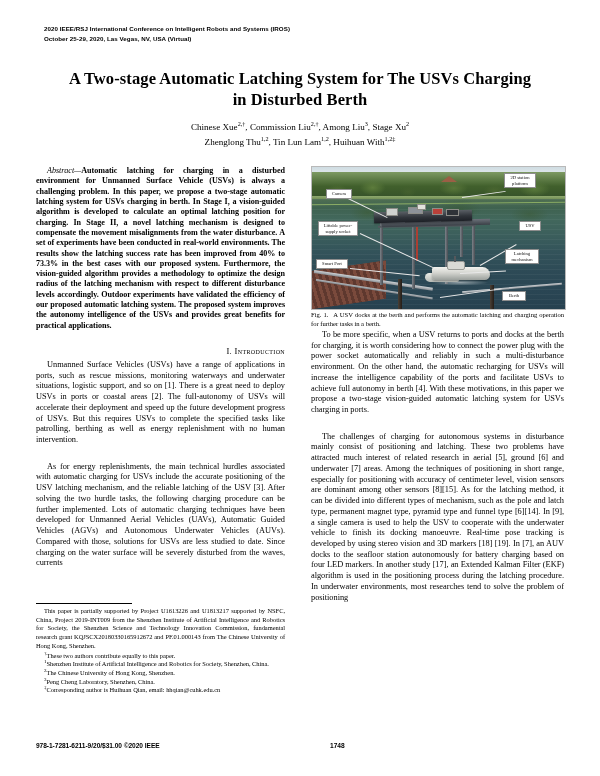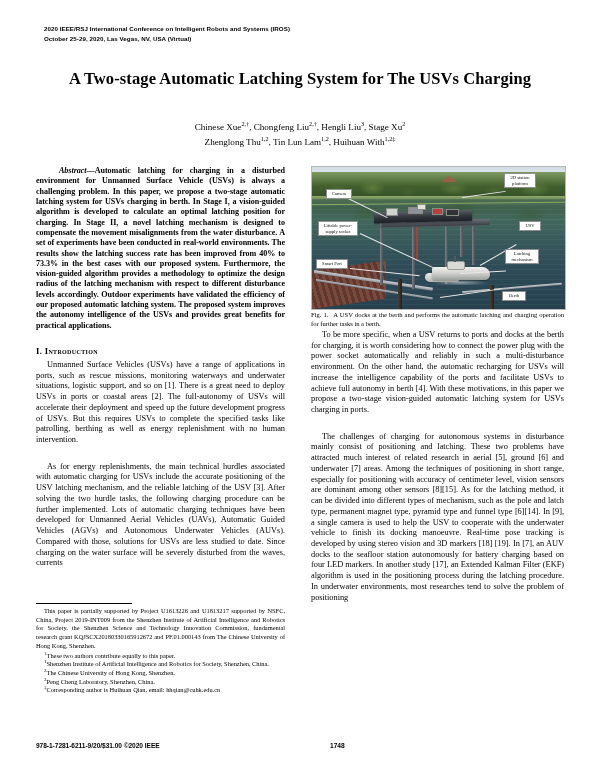--- a/index.html
+++ b/index.html
@@ -83,31 +83,29 @@
     font-size: 8.1px;
     line-height: 1.275;
     text-align: justify;
     font-weight: bold;
     text-indent: 11px;
     margin: 0;
     letter-spacing: -0.04px;
   }
   .abstract .lead {
     font-style: italic;
-    font-weight: bold;
-    margin-left: 12px;
+    font-weight: normal;
   }
 
   .section-head {
     font-size: 8.6px;
-    text-align: left;
+    text-align: right;
     margin: 15px 0 4px 0;
     font-variant: small-caps;
     letter-spacing: 0.35px;
-    font-weight: bold;
   }
 
   p.body {
     font-size: 8.35px;
     line-height: 1.285;
     text-align: justify;
     text-indent: 11px;
     margin: 0;
     letter-spacing: -0.03px;
   }
@@ -356,24 +354,25 @@
 
 <div class="page">
 
   <div class="conf-header">
     <div>2020 IEEE/RSJ International Conference on Intelligent Robots and Systems (IROS)</div>
     <div>October 25-29, 2020, Las Vegas, NV, USA (Virtual)</div>
   </div>
 
   <div class="title">
     <div>A Two-stage Automatic Latching System for The USVs Charging</div>
+    <div>in Disturbed Berth</div>
   </div>
 
   <div class="authors">
-    <div id="author-line-1"><span>Chinese Xue</span><sup>2,†</sup>, <span>Chongfeng Liu</span><sup>2,†</sup>, <span>Hengli Liu</span><sup>3</sup>, <span>Stage Xu</span><sup>2</sup></div>
+    <div id="author-line-1"><span>Chinese Xue</span><sup>2,†</sup>, <span>Commission Liu</span><sup>2,†</sup>, <span>Among Liu</span><sup>3</sup>, <span>Stage Xu</span><sup>2</sup></div>
     <div id="author-line-2"><span>Zhenglong Thu</span><sup>1,2</sup>, <span>Tin Lun Lam</span><sup>1,2</sup>, <span>Huihuan With</span><sup>1,2‡</sup></div>
   </div>
 
   <div class="col-left">
     <p class="abstract"><span class="lead">Abstract—</span><span>Automatic latching for charging in a disturbed environment for Unmanned Surface Vehicle (USVs) is always a challenging problem. In this paper, we propose a two-stage automatic latching system for USVs charging in berth. In Stage I, a vision-guided algorithm is developed to calculate an optimal latching position for charging. In Stage II, a novel latching mechanism is designed to compensate the movement misalignments from the water disturbance. A set of experiments have been conducted in real-world environments. The results show the latching success rate has been improved from 40% to 73.3% in the best cases with our proposed system. Furthermore, the vision-guided algorithm provides a methodology to optimize the design radius of the latching mechanism with respect to different disturbance levels accordingly. Outdoor experiments have validated the efficiency of our proposed automatic latching system. The proposed system improves the autonomy intelligence of the USVs and provides great benefits for practical applications.</span></p>
 
     <div class="section-head">I. Introduction</div>
 
     <p class="body">Unmanned Surface Vehicles (USVs) have a range of applications in ports, such as rescue missions, monitoring waterways and underwater situations, logistic support, and so on [1]. There is a great need to deploy USVs in ports or coastal areas [2]. The full-autonomy of USVs will accelerate their deployment and speed up the future development progress of USVs. But this requires USVs to complete the specified tasks like patrolling, berthing as well as energy replenishment with no human intervention.</p>
     <p class="body">As for energy replenishments, the main technical hurdles associated with automatic charging for USVs include the accurate positioning of the USV latching mechanism, and the reliable latching of the USV [3]. After solving the two hurdle tasks, the following charging procedure can be further implemented. Lots of automatic charging techniques have been developed for Unmanned Aerial Vehicles (UAVs), Automatic Guided Vehicles (AGVs) and Autonomous Underwater Vehicles (AUVs). Compared with those, solutions for USVs are less studied to date. Since charging on the water surface will be severely disturbed from the waves, currents</p>

